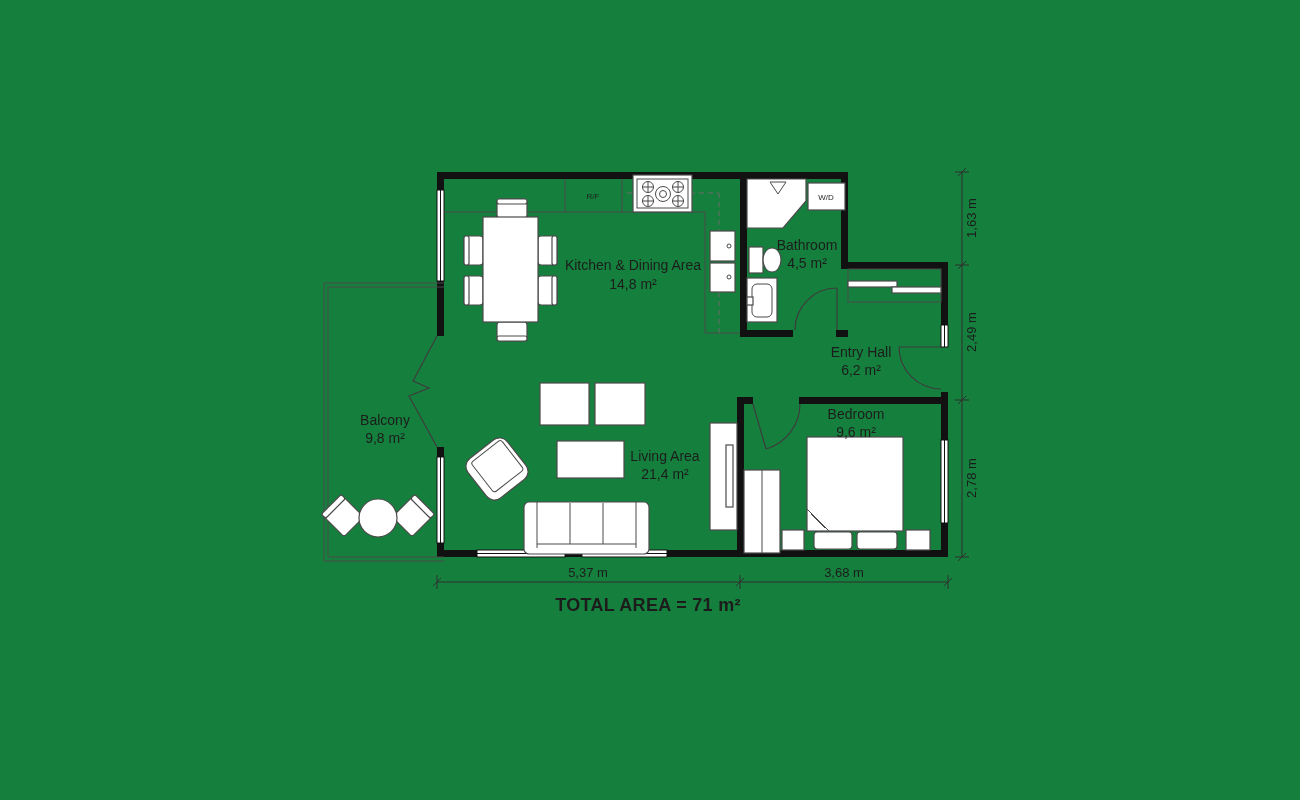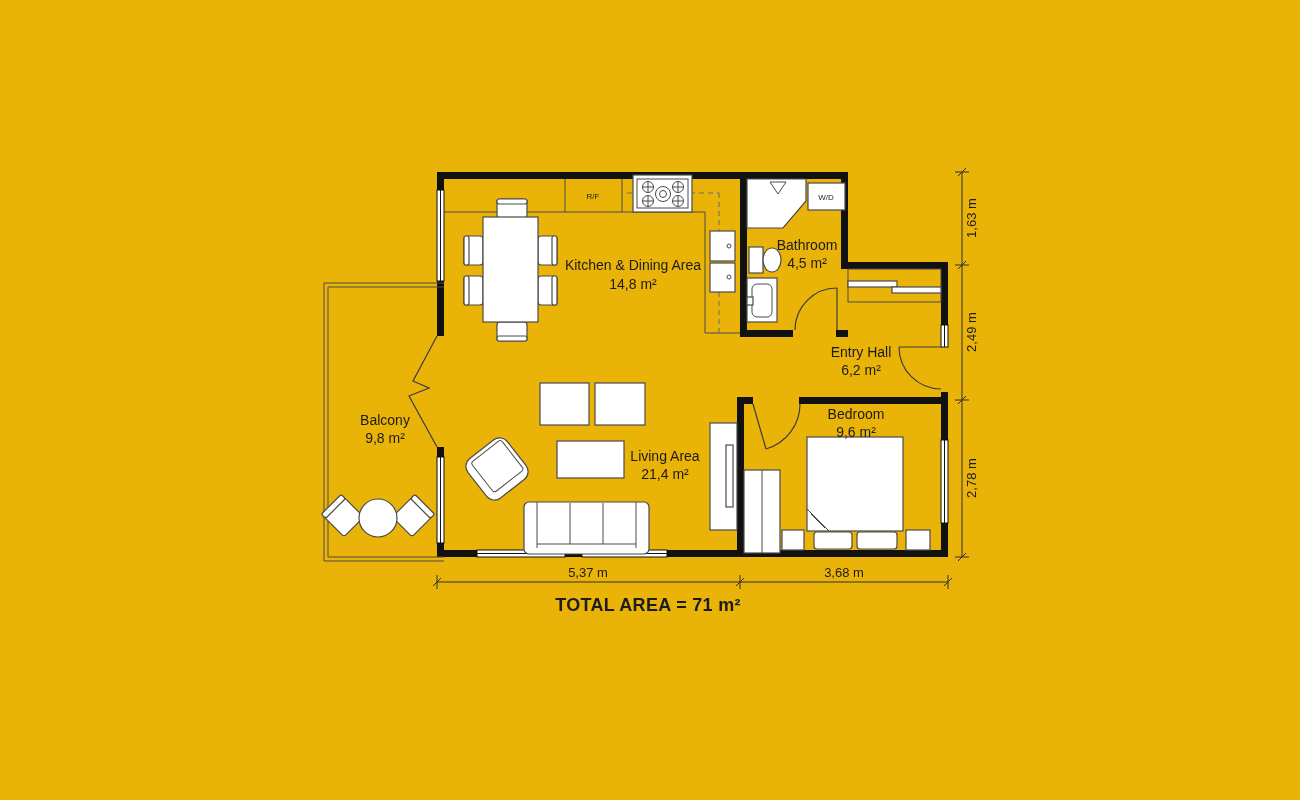--- a/index.html
+++ b/index.html
@@ -1,16 +1,16 @@
 <!DOCTYPE html>
 <html><head>
 <meta charset="utf-8">
 <style>
   html,body{margin:0;padding:0;background:#fff;}
-  .canvas{position:relative;width:1300px;height:800px;background:#eab308;overflow:hidden;}
+  .canvas{position:relative;width:1300px;height:800px;background:#15803d;overflow:hidden;}
   .canvas svg{position:absolute;left:0;top:0;}
   text{font-family:"Liberation Sans","DejaVu Sans",sans-serif;fill:#1c1c1c;}
   .room-name,.room-area{font-size:14px;}
   .dim-label{font-size:13px;}
   .appliance-label{font-size:8px;}
   .total-label{font-size:18px;font-weight:600;letter-spacing:0.3px;}
   .wall{fill:#111111;}
   .win{fill:#ffffff;stroke:#111111;stroke-width:1;}
   .winline{stroke:#111111;stroke-width:1;}
   .furn{fill:#ffffff;stroke:#4a4a4a;stroke-width:1.2;}

